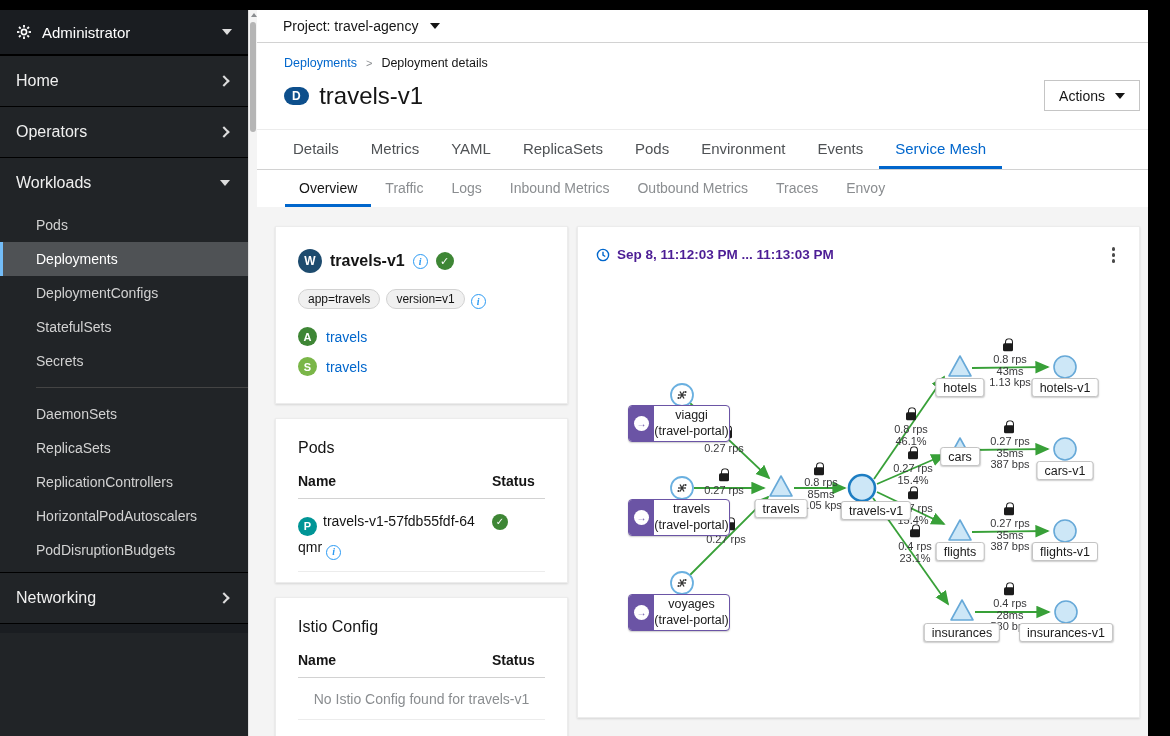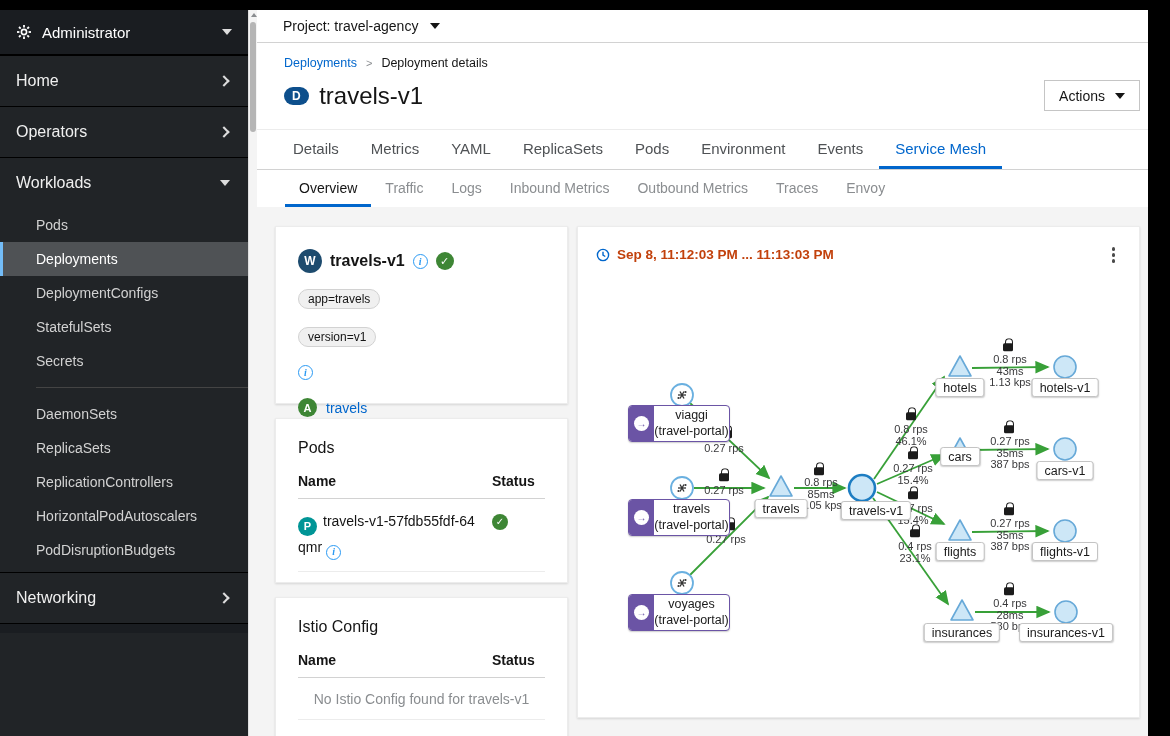--- a/index.html
+++ b/index.html
@@ -57,21 +57,21 @@
   .k-badge { width:24px; height:24px; border-radius:50%; color:#fff; font-size:12px; font-weight:bold; display:flex; align-items:center; justify-content:center; flex:none; }
   .kb-w { background:#1d4b6e; }
   .kb-a { background:#3e8635; width:19px; height:19px; font-size:11px; }
   .kb-s { background:#7ab648; width:19px; height:19px; font-size:11px; }
   .kb-p { background:#009596; width:19px; height:19px; font-size:11px; }
   .sum-name { font-size:16px; font-weight:bold; color:#151515; }
   .info-icon { width:15px; height:15px; border:1.5px solid #2b9af3; border-radius:50%; color:#2b9af3; display:inline-flex; align-items:center; justify-content:center; font-size:10px; font-family:"Liberation Serif", serif; font-style:italic; font-weight:bold; flex:none; }
   .info-icon::before { content:"i"; }
   .ok-icon { width:18px; height:18px; border-radius:50%; background:#3e8635; color:#fff; display:inline-flex; align-items:center; justify-content:center; font-size:11px; flex:none; }
   .ok-icon::before { content:"✓"; }
-  .labels-row { display:flex; align-items:flex-start; gap:18px; margin-bottom:18px;flex-direction:column; }
+  .labels-row { display:flex; align-items:flex-end; gap:6px; margin-bottom:18px; }
   .pf-label { background:#f0f0f0; border:1px solid #d2d2d2; border-radius:11px; font-size:12px; color:#151515; padding:2px 9px; white-space:nowrap; }
   .link-row { display:flex; align-items:center; gap:9px; margin-bottom:11px; }
   .blue-link { color:#0066cc; font-size:14px; cursor:pointer; }
 
   .pods-card { height:165px; padding:20px 22px; margin-bottom:14px; }
   .card-title { font-size:16px; color:#151515; margin-bottom:16px; }
   .tbl-head { display:flex; font-size:14px; font-weight:bold; color:#151515; padding-bottom:9px; border-bottom:1px solid #d2d2d2; }
   .tbl-head .c1 { flex:1; }
   .tbl-head .c2 { width:53px; flex:none; }
   .tbl-row { display:flex; padding:11px 0; border-bottom:1px solid #ececec; font-size:14px; color:#151515; }
@@ -79,21 +79,21 @@
   .tbl-row .c2 { width:53px; flex:none; padding-top:2px; }
   .tbl-row .k-badge { display:inline-flex; vertical-align:-4px; margin-right:6px; }
   .tbl-row .info-icon { vertical-align:-3px; margin-left:4px; }
 
   .istio-card { height:160px; padding:20px 22px; }
   .empty-msg { text-align:center; font-size:14px; color:#8a8d90; padding:13px 0 12px; border-bottom:1px solid #ececec; }
 
   
   .graph-card { flex:1; position:relative; height:492px; overflow:hidden; }
   .graph-head { position:absolute; top:16px; left:18px; right:18px; display:flex; align-items:center; z-index:5; }
-  .time-range { color:#c2410c; font-size:13.5px; font-weight:bold; margin-left:7px; }
+  .time-range { color:#4c1d95; font-size:13.5px; font-weight:bold; margin-left:7px; }
   .graph-head .spacer { flex:1; }
   .kebab { display:flex; flex-direction:column; gap:2.5px; padding:4px 6px; cursor:pointer; }
   .kebab i { width:3.5px; height:3.5px; border-radius:50%; background:#4a4a4a; }
   .gsvg { position:absolute; left:0; top:0; }
 
   .nlabel { position:absolute; transform:translateX(-50%); background:#fff; border:1px solid #c4c4c4; border-radius:3px; padding:1.5px 7px; font-size:12.5px; color:#1a1a1a; white-space:nowrap; box-shadow:0 1px 1.5px rgba(0,0,0,.2); z-index:3; cursor:pointer; }
   .pbox { position:absolute; width:102px; height:37px; border:1.5px solid #6b54a5; border-radius:4px; background:#fff; display:flex; overflow:hidden; box-shadow:0 1px 1.5px rgba(0,0,0,.2); z-index:2; cursor:pointer; }
   .pbox .stripe { width:25px; background:#6b54a5; flex:none; display:flex; align-items:center; justify-content:center; }
   .pbox .arr-circle { width:15px; height:15px; border-radius:50%; background:#fff; color:#6b54a5; font-size:10px; font-weight:bold; display:flex; align-items:center; justify-content:center; }
   .pbox .arr-circle::before { content:"→"; }

